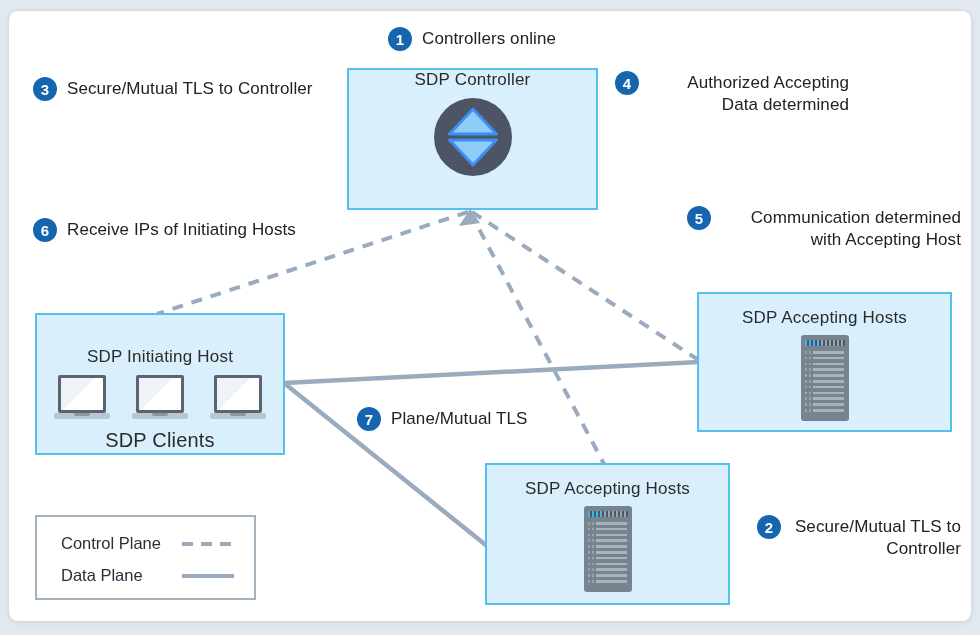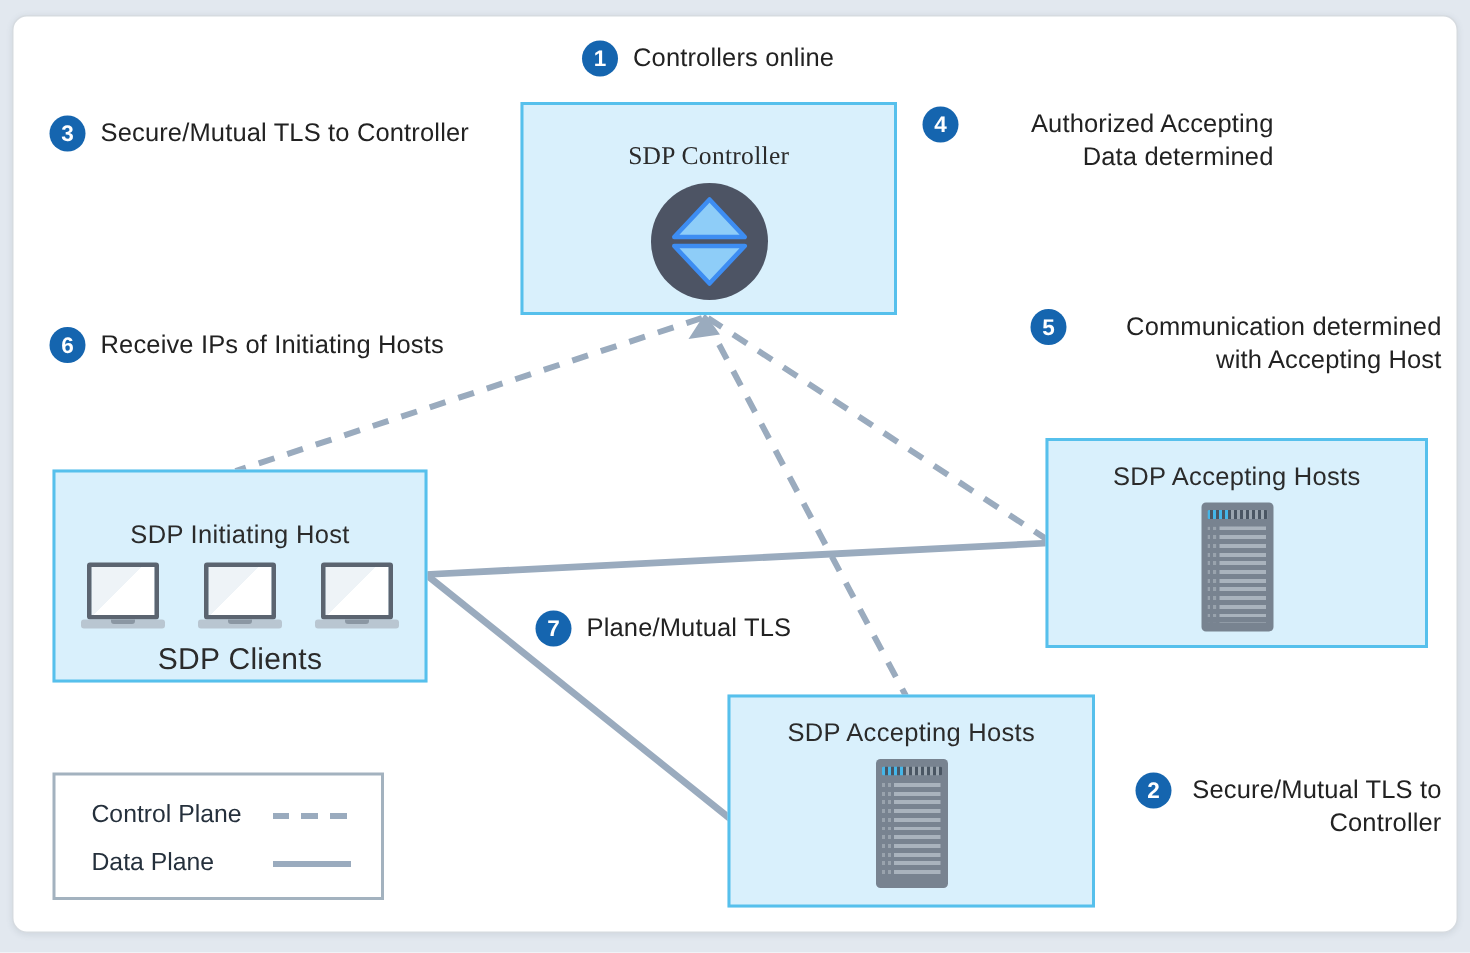--- a/index.html
+++ b/index.html
@@ -23,21 +23,21 @@
 
   
   .node {
     position:absolute; z-index:2;
     background:#d9f0fc;
     border:2px solid #56c0ec;
     display:flex; flex-direction:column; align-items:center;
   }
   .node-label { font-size:17px; letter-spacing:.2px; color:#2b2b2b; }
 
-  .controller-box { left:347px; top:68px; width:251px; height:142px; padding-top:24px;font-family:Liberation Serif, serif; }
+  .controller-box { left:347px; top:68px; width:251px; height:142px; padding-top:0; }
   .controller-box .node-label { margin-bottom:8px; }
 
   .initiating-box { left:35px; top:313px; width:250px; height:142px; padding-top:32px; }
   .laptop-row { display:flex; gap:22px; margin-top:8px; }
   .clients-label { margin-top:8px; font-size:20px; }
 
   .accepting-right-box { left:697px; top:292px; width:255px; height:140px; padding-top:14px; }
   .accepting-bottom-box { left:485px; top:463px; width:245px; height:142px; padding-top:14px; }
   .accepting-right-box .server-icon, .accepting-bottom-box .server-icon { margin-top:7px; }
 

